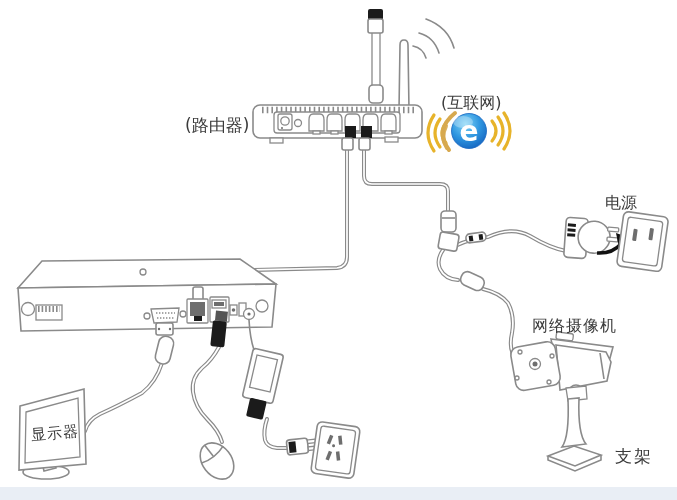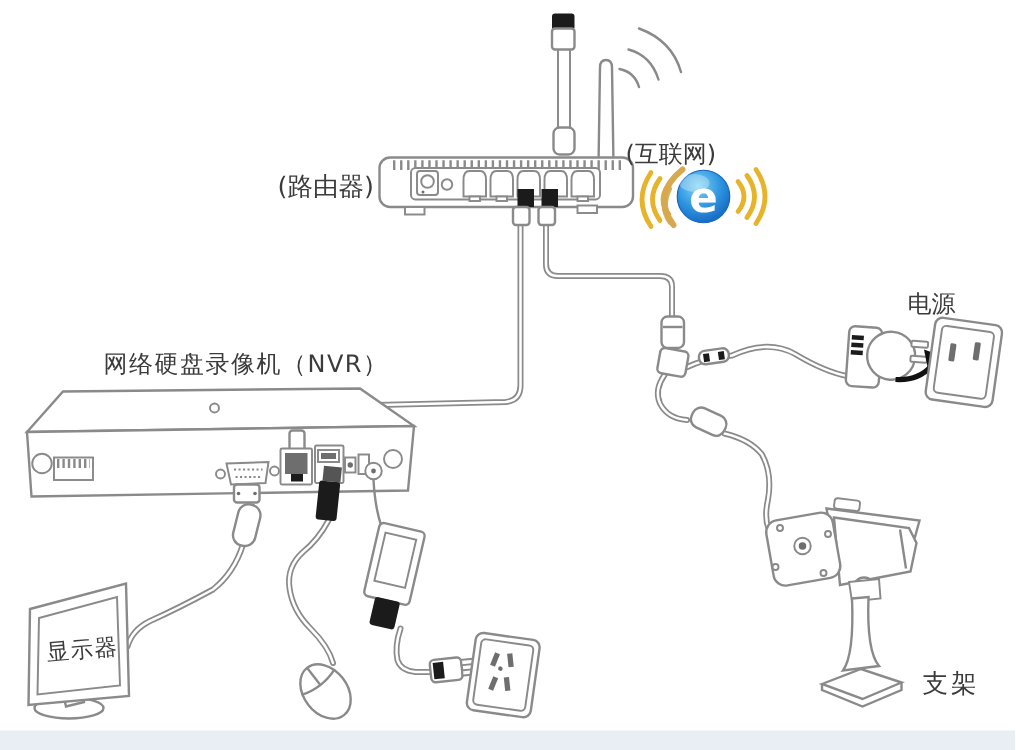--- a/index.html
+++ b/index.html
@@ -1,21 +1,21 @@
 <!DOCTYPE html>
 <html><head>
 <meta charset="utf-8">
 <style>
   html,body{margin:0;padding:0;background:#fff;}
   .stage{position:relative;width:677px;height:500px;background:#ffffff;overflow:hidden;
          font-family:"DejaVu Sans","Liberation Sans",sans-serif;}
   .stage svg{position:absolute;left:0;top:0;}
   .lbl{position:absolute;color:#3b3b3b;white-space:nowrap;line-height:1.2;}
   .lbl-router{left:174px;top:115px;font-size:17px;margin-left:11px;}
-  .lbl-internet{left:417px;top:93px;font-size:16px;}
+  .lbl-internet{left:441px;top:93px;font-size:16px;}
   .lbl-power{left:569px;top:193px;font-size:16px;margin-left:36px;}
   .lbl-nvr{left:69px;top:233px;font-size:16px;letter-spacing:1px;}
   .lbl-camera{left:532px;top:316px;font-size:16px;letter-spacing:1px;}
   .lbl-monitor{left:31px;top:424px;font-size:15px;transform:rotate(-5deg);letter-spacing:1px;}
   .lbl-bracket{left:599px;top:446px;font-size:17px;letter-spacing:2px;padding-left:16px;}
   .footer-strip{position:absolute;left:0;bottom:0;width:677px;height:13px;background:#e9eef5;}
   
   .ln{fill:#ffffff;stroke:#8a8a8a;stroke-width:1.6;}
   .lnt{fill:#ffffff;stroke:#8a8a8a;stroke-width:1.3;}
   .nf{fill:none;stroke:#8a8a8a;stroke-width:1.6;}
@@ -284,18 +284,18 @@
     <path d="M 566,388 L 586,386 L 587,399 L 568,401 Z" class="lnt"></path>
     <path d="M 568,399 L 579,398 C 578,425 581,438 586,444 L 562,447 C 567,440 569,424 568,399 Z" class="ln"></path>
     <path d="M 548,456 L 574,446 L 601,455 L 575,466 Z" class="ln"></path>
     <path d="M 548,456 L 548,460 L 575,471 L 601,460 L 601,455" class="nf" stroke-width="1.3"></path>
   </g>
 </svg>
 
 <div class="lbl lbl-router">(路由器)</div>
 <div class="lbl lbl-internet">(互联网)</div>
 <div class="lbl lbl-power">电源</div>
-<div class="lbl lbl-nvr">网络硬盘录像机（NVR）</div>
+<div class="lbl lbl-camera">网络摄像机</div>
 <div class="lbl lbl-monitor">显示器</div>
 <div class="lbl lbl-bracket">支架</div>
 
 <div class="footer-strip"></div>
 </div>
 
 </body></html>

